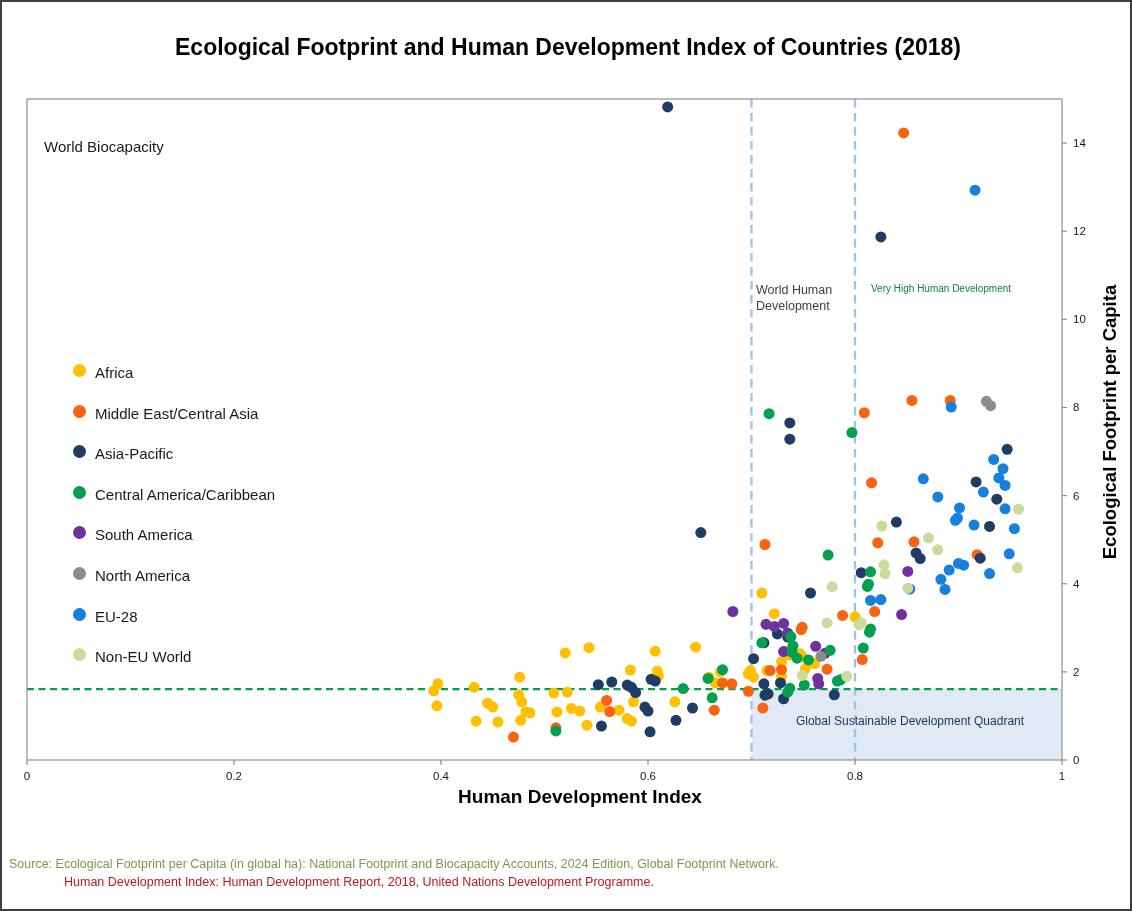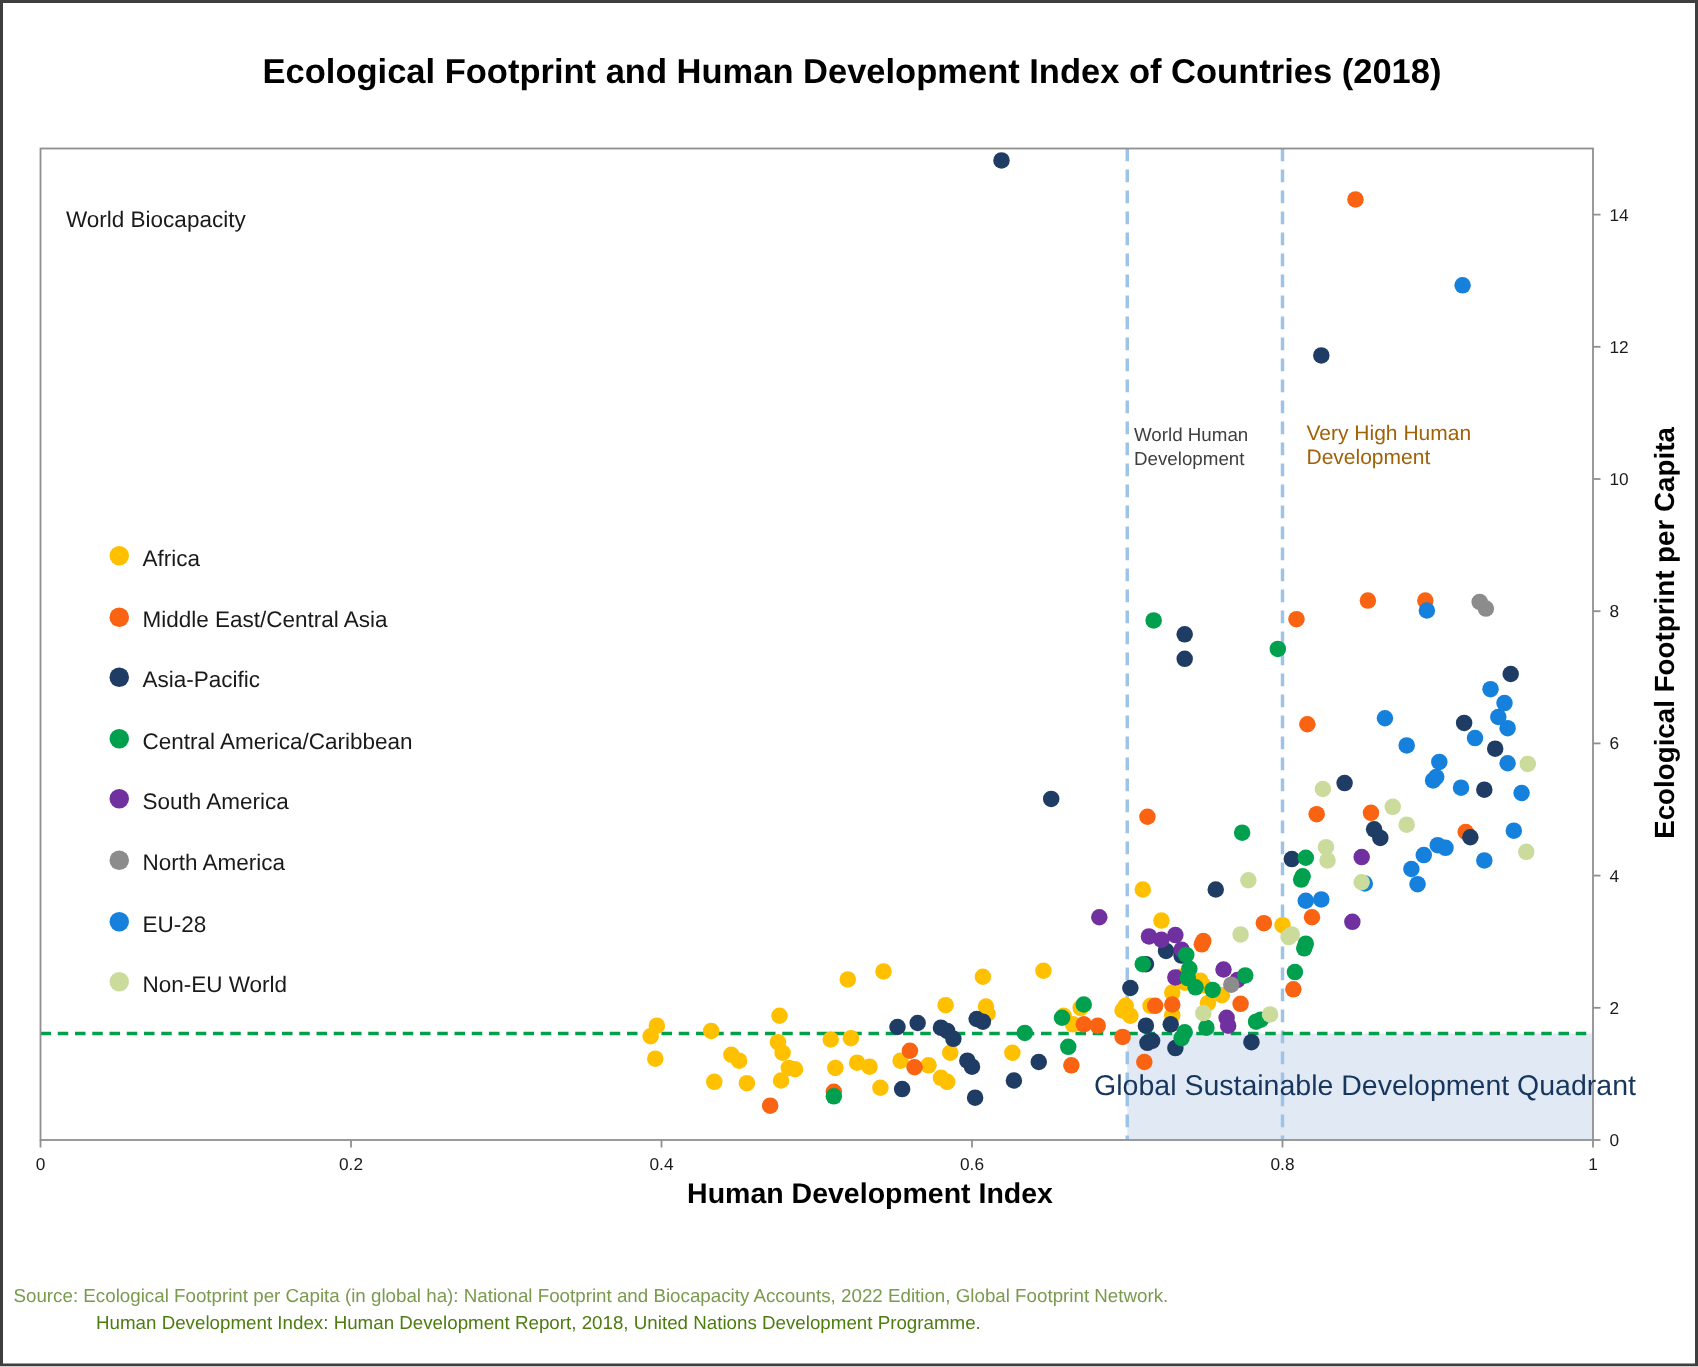--- a/index.html
+++ b/index.html
@@ -7,34 +7,34 @@
        font-family:"Liberation Sans", sans-serif;}
   #frame{position:absolute;left:0;top:0;width:1132px;height:911px;
          box-sizing:border-box;border:2px solid #3f3f3f;background:#fff;}
   #chart-svg{position:absolute;left:0;top:0;}
   .abs{position:absolute;}
   #page-title{left:0;top:32px;width:1132px;text-align:center;
               font-size:23px;font-weight:bold;color:#000;letter-spacing:0px;}
   #world-biocapacity-label{left:42px;top:136px;font-size:15px;color:#1a1a1a;text-align:center;}
   #high-hd-label{left:754px;top:281px;width:90px;font-size:12.5px;
                  line-height:15.5px;color:#3f3f3f;}
-  #very-high-hd-label{left:869px;top:279px;width:155px;font-size:14px;
-                 line-height:15.5px;color:#a16207;}
+  #very-high-hd-label{left:869px;top:279px;width:155px;font-size:10px;
+                 line-height:15.5px;color:#15803d;}
   #quadrant-label{left:908px;top:712px;transform:translateX(-50%);
-                  white-space:nowrap;font-size:19px;color:#17365d;}
+                  white-space:nowrap;font-size:12px;color:#17365d;}
   #x-axis-title{left:578px;top:784px;transform:translateX(-50%);
                 font-size:19px;font-weight:bold;color:#000;white-space:nowrap;}
   #y-axis-title{left:1108px;top:420px;transform:translate(-50%,-50%) rotate(-90deg);
                 font-size:18.5px;font-weight:bold;color:#000;white-space:nowrap;}
   #legend{left:71px;top:362px;}
   .legend-row{display:flex;height:40.6px;}
   .legend-dot{width:13px;height:13px;border-radius:50%;flex:0 0 13px;}
   .legend-label{margin-left:9px;font-size:15px;color:#1a1a1a;white-space:nowrap;}
   #source-line1{left:7px;top:855px;font-size:12.5px;color:#7a9a4d;}
-  #source-line2{left:62px;top:873px;font-size:12.5px;color:#4d7c0f;}
+  #source-line2{left:62px;top:873px;font-size:12.5px;color:#b91c1c;}
 </style>
 </head>
 <body>
 
 <div id="frame">
 
   <svg id="chart-svg" width="1132" height="911" viewBox="0 0 1132 911">
       <rect x="749.5" y="687.0526666666667" width="310.5" height="70.94733333333329" fill="#E1E9F4"></rect>
       <line x1="749.5" y1="97" x2="749.5" y2="758" stroke="#9DC3E6" stroke-width="2.3" stroke-dasharray="8.5 5.5"></line>
       <line x1="853" y1="97" x2="853" y2="758" stroke="#9DC3E6" stroke-width="2.3" stroke-dasharray="8.5 5.5"></line>
@@ -307,16 +307,16 @@
       <div class="legend-row">
         <span class="legend-dot" style="background: rgb(21, 129, 220);"></span>
         <span class="legend-label">EU-28</span>
       </div>
       <div class="legend-row">
         <span class="legend-dot" style="background: rgb(203, 219, 156);"></span>
         <span class="legend-label">Non-EU World</span>
       </div>
     </div>
 
-  <div class="abs" id="source-line1">Source: Ecological Footprint per Capita (in global ha): National Footprint and Biocapacity Accounts, 2022 Edition, Global Footprint Network.</div>
+  <div class="abs" id="source-line1">Source: Ecological Footprint per Capita (in global ha): National Footprint and Biocapacity Accounts, 2024 Edition, Global Footprint Network.</div>
   <div class="abs" id="source-line2">Human Development Index: Human Development Report, 2018, United Nations Development Programme.</div>
 
 </div>
 
 </body></html>

